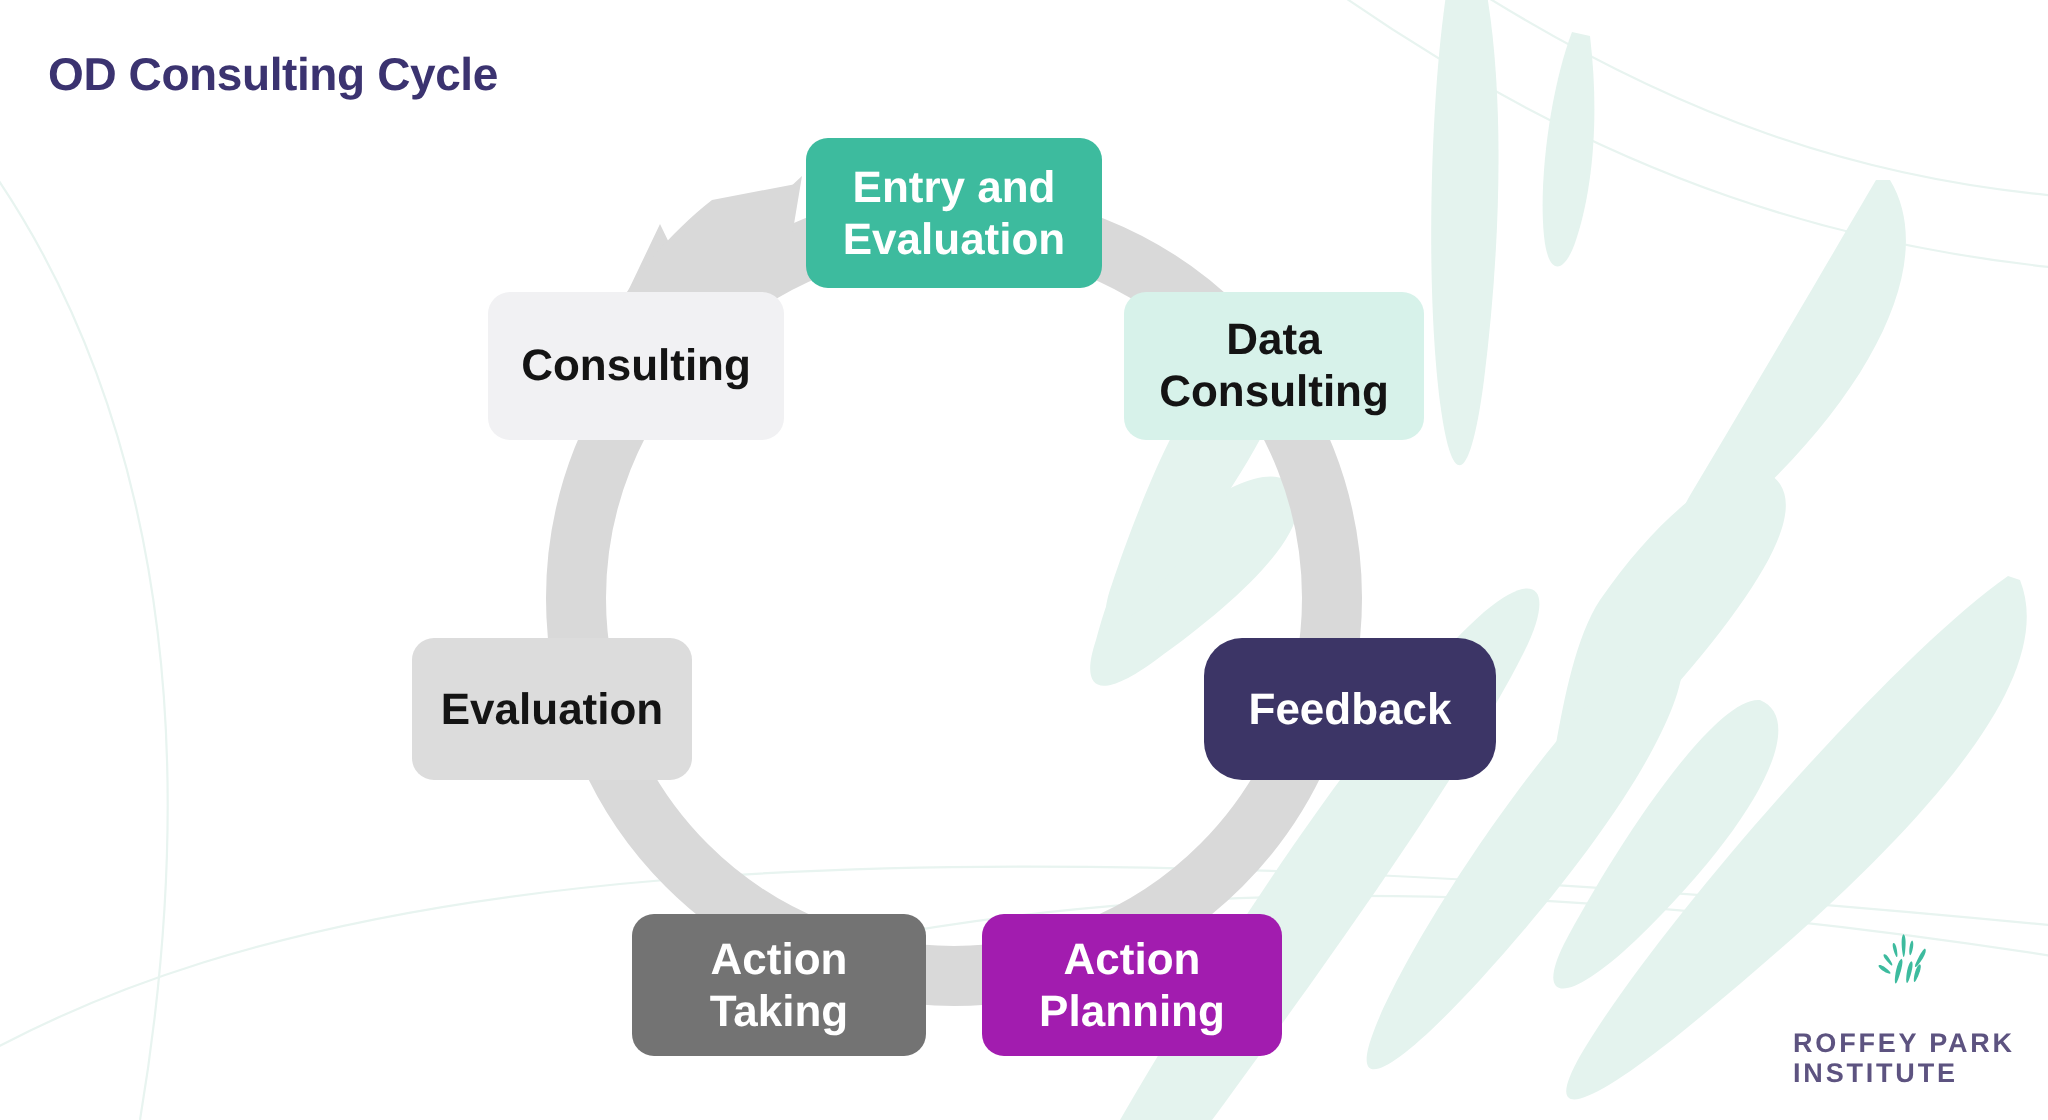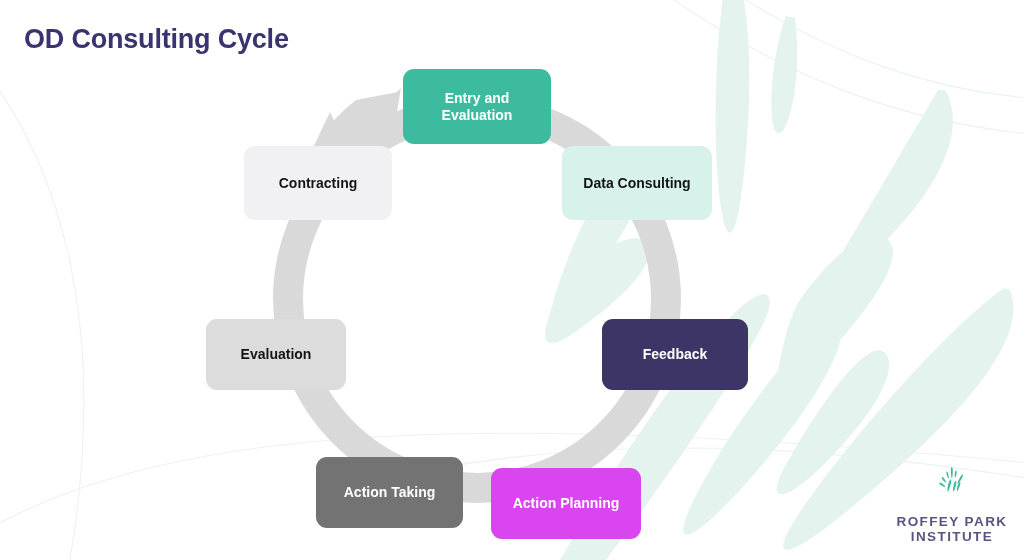--- a/index.html
+++ b/index.html
@@ -17,21 +17,21 @@
   
   #bg-decor {
     position: absolute; inset: 0;
     width: 1024px; height: 560px;
     pointer-events: none;
   }
   
   #page-title {
     position: absolute;
     left: 24px; top: 24px;
-    font-size: 27px;
+    font-size: 23px;
     font-weight: bold;
     letter-spacing: -0.2px;
     color: #3b3370;
     white-space: nowrap;
   }
   
   #cycle {
     position: absolute;
     left: 0; top: 0;
     width: 1024px; height: 560px;
@@ -41,38 +41,38 @@
     left: 0; top: 0;
     width: 1024px; height: 560px;
   }
   .node {
     position: absolute;
     display: flex;
     align-items: center;
     justify-content: center;
     text-align: center;
     border-radius: 11px;
-    font-size: 14px;
+    font-size: 22px;
     font-weight: bold;
     line-height: 1.18;
     padding: 4px 16px;
   }
   
   #logo {
     position: absolute;
     left: 893px; top: 466px;
     width: 118px; height: 78px;
     display: flex;
     flex-direction: column;
     align-items: center;
   }
   #logo-mark { width: 46px; height: 38px; display: block; }
   #logo-wordmark {
     margin-top: 13px;
-    text-align: center;
+    text-align: left;
     color: #5d5380;
     font-size: 13.5px;
     font-weight: bold;
     letter-spacing: 1.4px;
     line-height: 1.12;
   }
   #logo-wordmark span { display: block; white-space: nowrap; }
 </style>
 </head>
 <body>
@@ -134,38 +134,38 @@
         <div>Evaluation</div>
       </div>
     </div>
 
     <div class="node" style="left:562px; top:146px; width:150px; height:74px; background:#d7f2ea; color:#141414;">
       <div>
         <div>Data Consulting</div>
       </div>
     </div>
 
-    <div class="node" style="left:602px; top:319px; width:146px; height:71px; background:#3c3566; color:#ffffff;">
+    <div class="node" style="left:602px; top:319px; width:146px; height:71px; background:#3c3566; color:#ffffff;border-radius:19px;">
       <div>Feedback</div>
     </div>
 
-    <div class="node" style="left:491px; top:468px; width:150px; height:71px; background:#d946ef; color:#ffffff;">
+    <div class="node" style="left:491px; top:457px; width:150px; height:71px; background:#a21caf; color:#ffffff;">
       <div>Action Planning</div>
     </div>
 
     <div class="node" style="left:316px; top:457px; width:147px; height:71px; background:#737373; color:#ffffff;">
       <div>Action Taking</div>
     </div>
 
     <div class="node" style="left:206px; top:319px; width:140px; height:71px; background:#dcdcdc; color:#141414;">
       <div>Evaluation</div>
     </div>
 
     <div class="node" style="left:244px; top:146px; width:148px; height:74px; background:#f1f1f3; color:#141414;">
-      <div>Contracting</div>
+      <div>Consulting</div>
     </div>
   </div>
 
   <div id="logo">
     <svg id="logo-mark" viewBox="0 0 46 38" xmlns="http://www.w3.org/2000/svg">
       <g fill="#3dbb9e">
         <path d="M 22.6 1.2 C 23.9 1.6 24.2 5.2 23.6 10.6 C 23.2 14.2 22.6 14.6 22.2 11.6
                  C 21.6 7.4 21.4 2.6 22.6 1.2 Z"></path>
         <path d="M 27.4 4.6 C 28.5 5.2 28.2 8.4 27.2 11.4 C 26.6 13.2 26.0 13.1 25.9 11.2
                  C 25.8 8.6 26.4 5.3 27.4 4.6 Z"></path>

